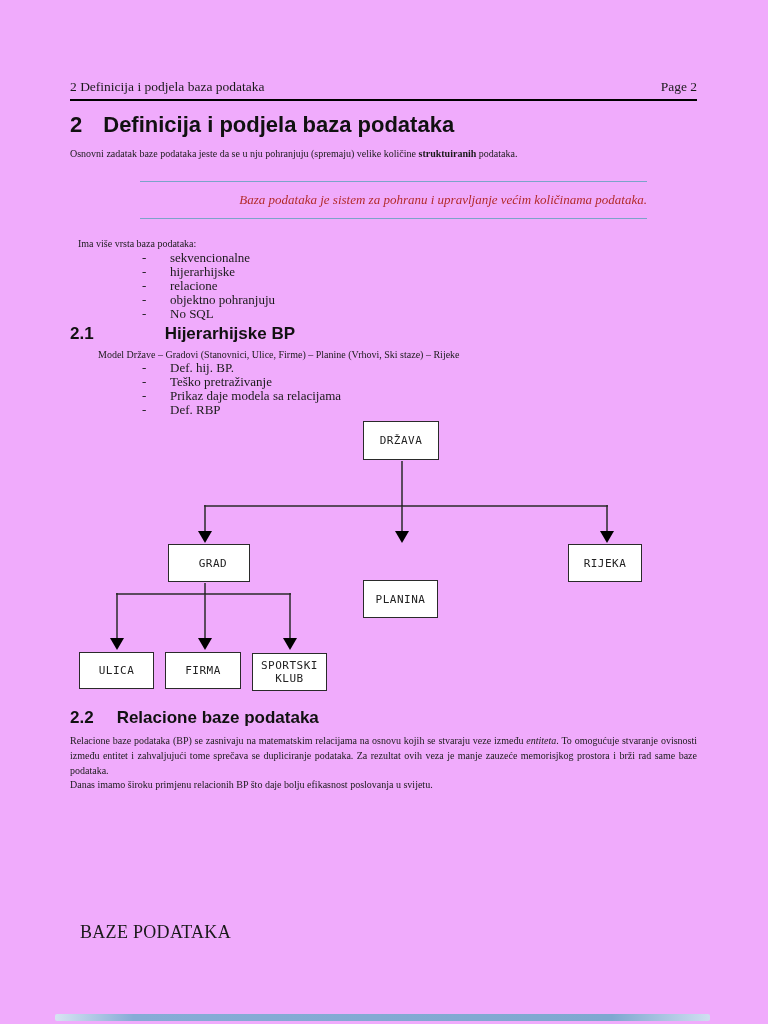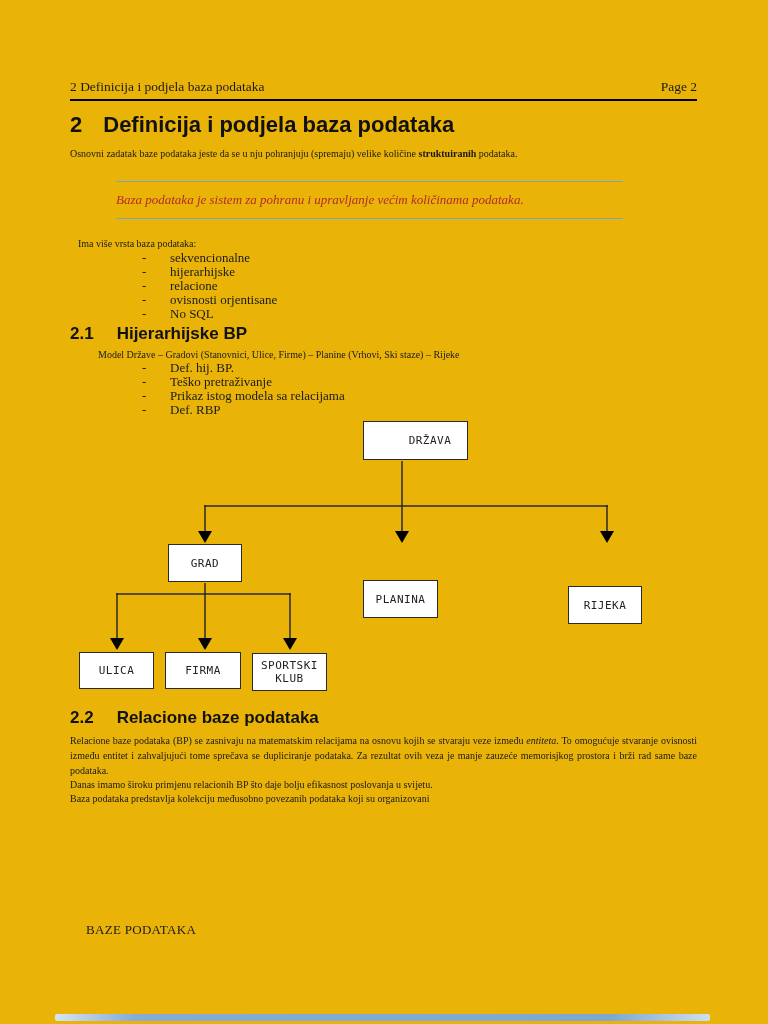--- a/index.html
+++ b/index.html
@@ -1,19 +1,19 @@
 <!DOCTYPE html>
 <html><head>
 <meta charset="utf-8">
 <style>
   html,body{margin:0;padding:0;background:#ffffff;}
   .page{
     position:relative;
     width:768px;height:1024px;
-    background:#eab308;
+    background:#f0abfc;
     font-family:"Liberation Serif", serif;
     color:#1a1a1a;
     overflow:hidden;
   }
   .abs{position:absolute;}
   
   .hdr{
     left:70px;top:79px;width:627px;
     display:flex;justify-content:space-between;
     font-size:13.5px;
@@ -31,24 +31,24 @@
   .h2{
     left:70px;top:0;width:640px;
     font-family:"Liberation Sans", sans-serif;
     font-weight:700;font-size:17px;color:#111;
     display:flex;
   }
   .h2 .num{margin-right:23px;}
   .body-text{font-size:10px;line-height:15px;}
   
   .quote{
-    left:116px;top:181px;width:507px;height:36px;
+    left:140px;top:181px;width:507px;height:36px;
     border-top:1.5px solid #7ba3c9;
     border-bottom:1.5px solid #7ba3c9;
-    display:flex;align-items:center;justify-content:flex-start;
+    display:flex;align-items:center;justify-content:flex-end;
   }
   .quote span{
     font-style:italic;
     font-size:13px;
     color:#b32b2b;
   }
   
   .dash-item{
     position:absolute;left:142px;
     font-size:13px;line-height:14.3px;
@@ -61,21 +61,21 @@
     position:absolute;
     border:1.5px solid #2a2a2a;
     background:#fff;
     display:flex;align-items:center;justify-content:center;
     text-align:center;
     font-family:"DejaVu Sans Mono", monospace;
     font-size:11px;letter-spacing:0.5px;color:#222;
     line-height:13px;
   }
   
-  .footer{left:86px;top:922px;font-size:13px;letter-spacing:0.3px;}
+  .footer{left:80px;top:922px;font-size:18px;letter-spacing:0.3px;}
   .bottombar{
     left:55px;top:1014px;width:655px;height:7px;
     background:linear-gradient(90deg, #d7e4f2 0%, #86acd6 12%, #7fa8d0 85%, #cfdff0 100%);
     border-radius:2px;
   }
   .justify{text-align:justify;}
 </style>
 </head>
 <body>
 
@@ -107,43 +107,43 @@
   <div class="dash-item" style="top:265px;">
       <span class="dash">-</span>
       <span>hijerarhijske</span>
     </div>
   <div class="dash-item" style="top:279px;">
       <span class="dash">-</span>
       <span>relacione</span>
     </div>
   <div class="dash-item" style="top:293px;">
       <span class="dash">-</span>
-      <span>ovisnosti orjentisane</span>
+      <span>objektno pohranjuju</span>
     </div>
   <div class="dash-item" style="top:307px;">
       <span class="dash">-</span>
       <span>No SQL</span>
     </div>
 
-  <div class="abs h2" style="top:324px;">
+  <div class="abs h2" style="top:324px;gap:48px;">
     <span class="num">2.1</span>
     <span>Hijerarhijske BP</span>
   </div>
   <div class="abs body-text" style="left:70px;top:347px;width:640px;margin-left:28px;">Model  Države – Gradovi (Stanovnici, Ulice, Firme) – Planine (Vrhovi, Ski staze) – Rijeke</div>
   <div class="dash-item" style="top:361px;">
       <span class="dash">-</span>
       <span>Def. hij. BP.</span>
     </div>
   <div class="dash-item" style="top:375px;">
       <span class="dash">-</span>
       <span>Teško pretraživanje</span>
     </div>
   <div class="dash-item" style="top:389px;">
       <span class="dash">-</span>
-      <span>Prikaz istog modela sa relacijama</span>
+      <span>Prikaz daje modela sa relacijama</span>
     </div>
   <div class="dash-item" style="top:403px;">
       <span class="dash">-</span>
       <span>Def. RBP</span>
     </div>
 
   <div class="abs diagram">
     <svg width="768" height="290" style="position:absolute;left:0;top:0;">
       <g stroke="#2a2a2a" stroke-width="1.5" fill="none">
         <line x1="402" y1="46" x2="402" y2="91"></line>
@@ -159,36 +159,35 @@
       </g>
       <g fill="#000">
         <polygon points="198,116 212,116 205,128"></polygon>
         <polygon points="395,116 409,116 402,128"></polygon>
         <polygon points="600,116 614,116 607,128"></polygon>
         <polygon points="110,223 124,223 117,235"></polygon>
         <polygon points="198,223 212,223 205,235"></polygon>
         <polygon points="283,223 297,223 290,235"></polygon>
       </g>
     </svg>
-    <div class="node" style="left:363px;top:6px;width:74px;height:37px;padding-left:29px;">DRŽAVA</div>
-    <div class="node" style="left:168px;top:129px;width:72px;height:36px;">GRAD</div>
+    <div class="node" style="left:363px;top:6px;width:74px;height:37px;">DRŽAVA</div>
+    <div class="node" style="left:168px;top:129px;width:72px;height:36px;padding-left:8px;">GRAD</div>
     <div class="node" style="left:363px;top:129px;width:73px;height:36px;margin-top:36px;">PLANINA</div>
-    <div class="node" style="left:568px;top:129px;width:72px;height:36px;margin-top:42px;">RIJEKA</div>
+    <div class="node" style="left:568px;top:129px;width:72px;height:36px;">RIJEKA</div>
     <div class="node" style="left:79px;top:237px;width:73px;height:35px;">ULICA</div>
     <div class="node" style="left:165px;top:237px;width:74px;height:35px;">FIRMA</div>
     <div class="node" style="left:252px;top:238px;width:73px;height:36px;padding:0;">SPORTSKI KLUB</div>
   </div>
 
   <div class="abs h2" style="top:708px;">
     <span class="num">2.2</span>
     <span>Relacione baze podataka</span>
   </div>
   <div class="abs body-text justify" style="left:70px;top:733px;width:627px;">
     <span>Relacione baze podataka (BP) se zasnivaju na matematskim relacijama na osnovu kojih se stvaraju veze između </span><i>entiteta</i><span>. To omogućuje stvaranje ovisnosti između entitet i zahvaljujući tome sprečava se dupliciranje podataka. Za rezultat ovih veza je manje zauzeće memorisjkog prostora i brži rad same baze podataka.</span>
   </div>
   <div class="abs body-text" style="left:70px;top:777px;width:640px;">Danas imamo široku primjenu relacionih BP što daje bolju efikasnost poslovanja u svijetu.</div>
-  <div class="abs body-text" style="left:70px;top:791px;width:640px;">Baza podataka predstavlja kolekciju međusobno povezanih podataka koji su organizovani</div>
 
   <div class="abs footer">BAZE PODATAKA</div>
 
   <div class="abs bottombar"></div>
 
 </div>
 
 </body></html>

